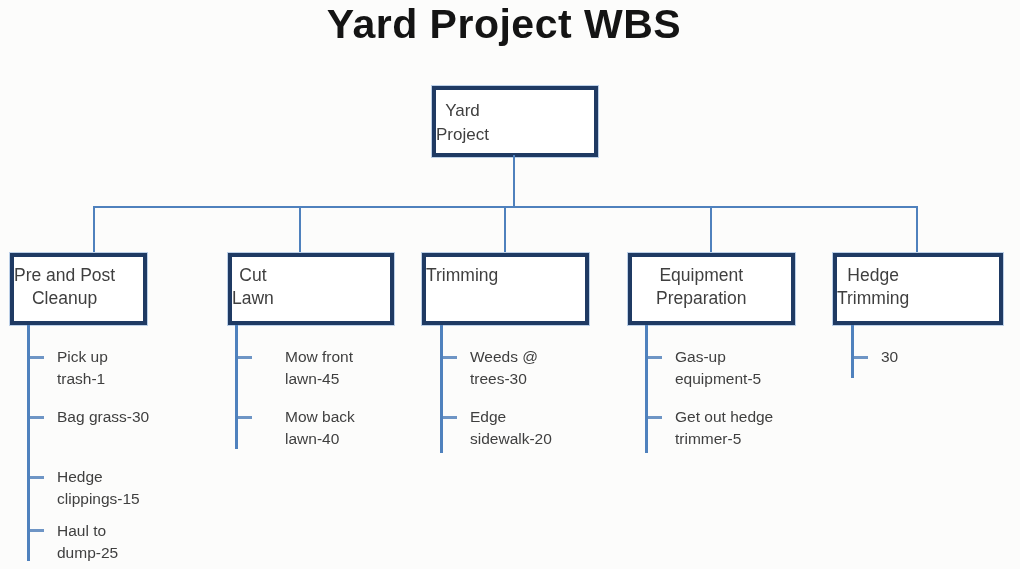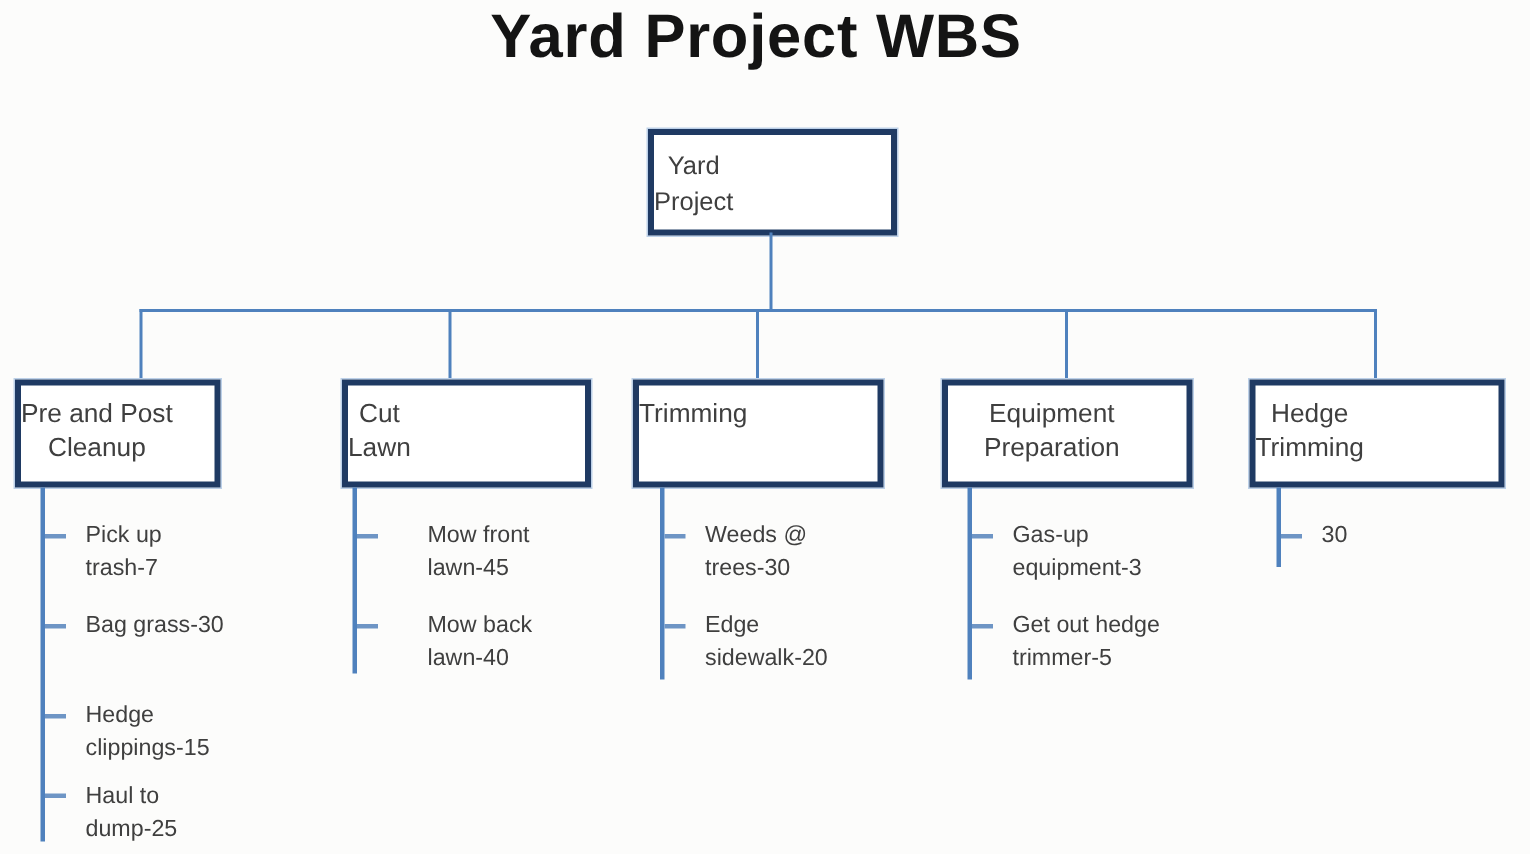--- a/index.html
+++ b/index.html
@@ -100,21 +100,21 @@
 <div class="line drop d4"></div>
 
 <div>
   <div class="node lvl2 b0">
     <span>Pre and Post
 Cleanup</span>
   </div>
   <div class="line stem s0"></div>
   <div class="tick c0 r0"></div>
   <div class="leaf c0 r0">Pick up
-trash-7</div>
+trash-1</div>
   <div class="tick c0 r1"></div>
   <div class="leaf c0 r1">Bag grass-30</div>
   <div class="tick c0 r2"></div>
   <div class="leaf c0 r2">Hedge
 clippings-15</div>
   <div class="tick c0 r3"></div>
   <div class="leaf c0 r3">Haul to
 dump-25</div>
 </div>
 
@@ -146,21 +146,21 @@
 </div>
 
 <div>
   <div class="node lvl2 b3">
     <span>Equipment
 Preparation</span>
   </div>
   <div class="line stem s3"></div>
   <div class="tick c3 r0"></div>
   <div class="leaf c3 r0">Gas-up
-equipment-3</div>
+equipment-5</div>
   <div class="tick c3 r1"></div>
   <div class="leaf c3 r1">Get out hedge
 trimmer-5</div>
 </div>
 
 <div>
   <div class="node lvl2 b4">
     <span>Hedge
 Trimming</span>
   </div>

